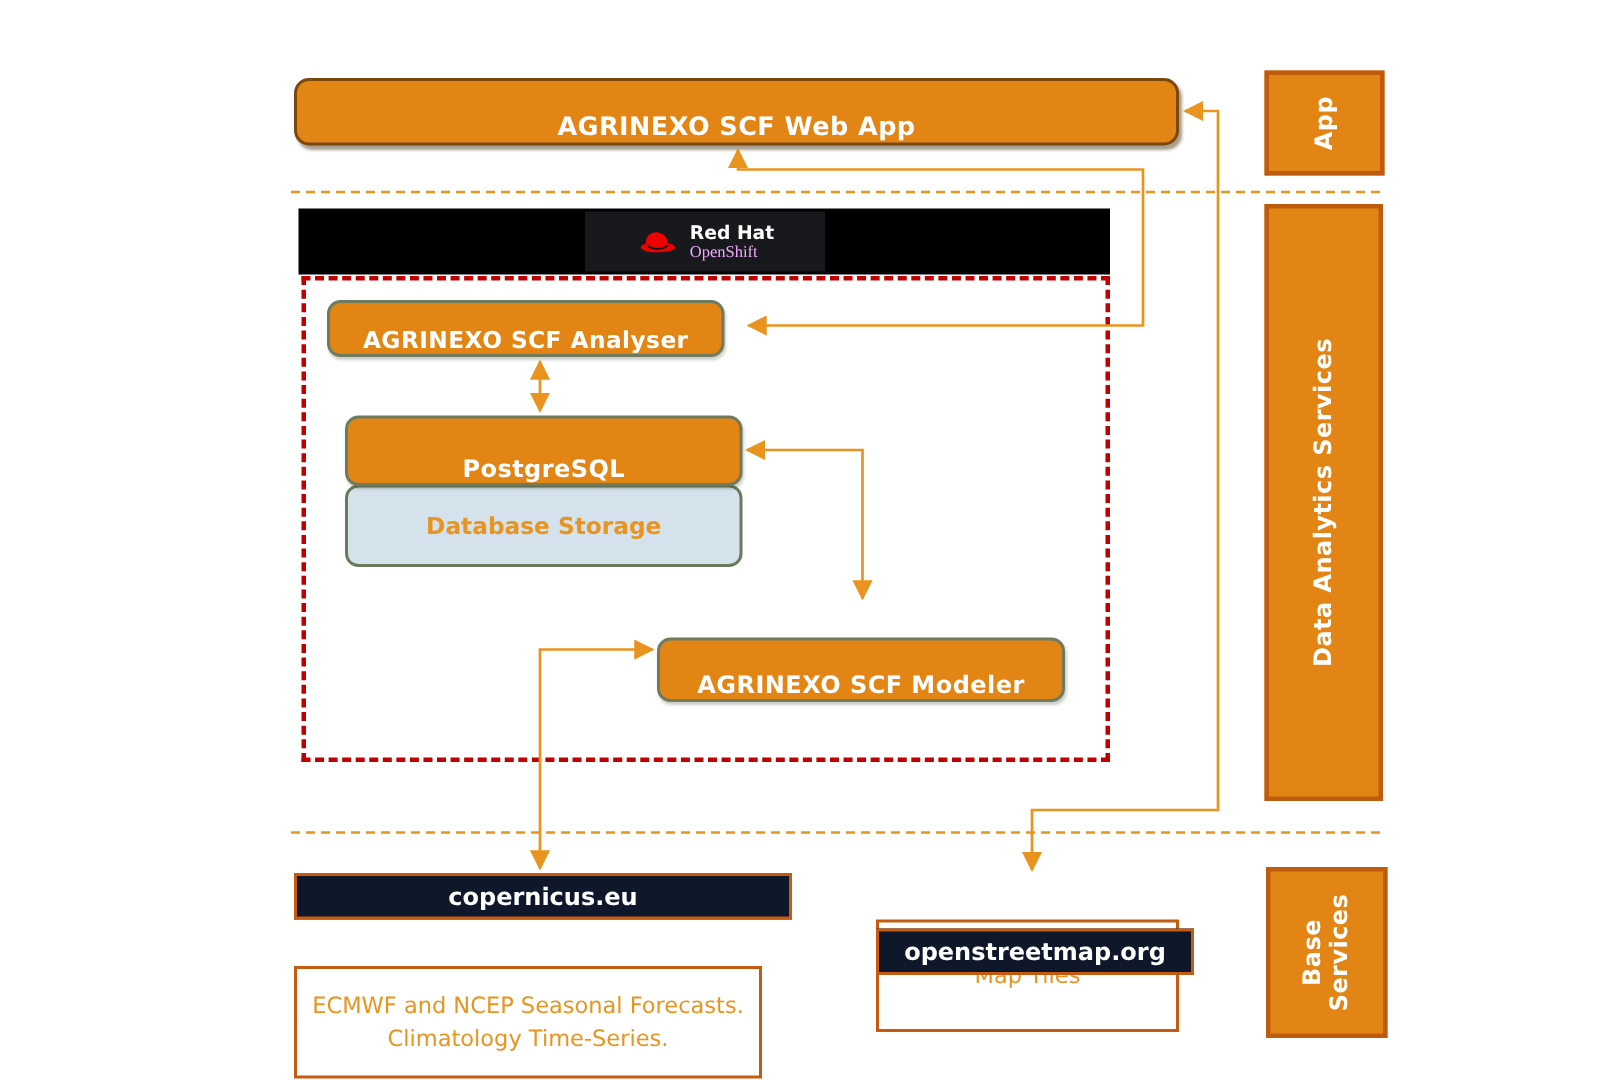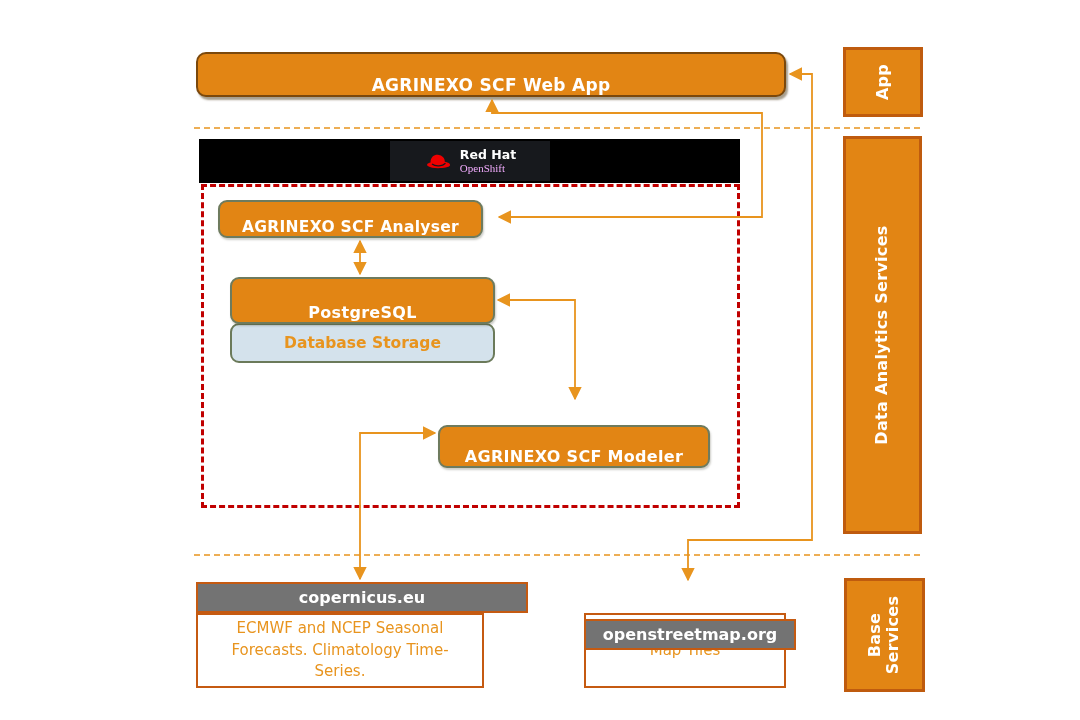--- a/index.html
+++ b/index.html
@@ -24,21 +24,21 @@
   .cluster-box{
     border:2px solid #6E7B5E;border-radius:9px;box-shadow:1px 2px 2px rgba(60,60,40,.25);
   }
   .analyser{left:218px;top:200px;width:265px;height:38px;font-size:15.5px;z-index:3;}
   .postgresql{left:230px;top:277px;width:265px;height:47px;z-index:3;}
   .modeler{left:438px;top:425px;width:272px;height:43px;z-index:3;}
   .storage{
     background:#D4E2EC;color:#E8941E;border:2px solid #6B7A5A;border-radius:9px;
     display:flex;align-items:center;justify-content:center;font-size:15.5px;font-weight:700;z-index:2;
   }
-  .dbstorage{left:230px;top:323px;width:265px;height:40px;}
+  .dbstorage{left:230px;top:323px;width:265px;height:55px;}
   .filestorage{left:438px;top:443px;width:272px;height:47px;}
   .lane{
     background:#E28514;border:3px solid #BF5B0E;
   }
   .lane-app{left:843px;top:47px;width:80px;height:70px;}
   .lane-das{left:843px;top:136px;width:79px;height:398px;}
   .lane-base{left:844px;top:578px;width:81px;height:114px;}
   .vlabel{
     position:absolute;display:flex;align-items:center;justify-content:center;
     transform:rotate(-90deg);color:#fff;font-weight:700;font-size:16px;text-align:center;
@@ -52,30 +52,30 @@
     background:#17191D;height:40px;width:160px;display:flex;align-items:center;
     justify-content:center;gap:7px;
   }
   .rh-text{display:flex;flex-direction:column;line-height:1.1;}
   .rh-brand{color:#fff;font-weight:700;font-size:12.5px;}
   .rh-product{color:#f0abfc;font-weight:400;font-size:11px;font-family:Liberation Serif, serif;}
   .redrect{
     left:201px;top:184px;width:539px;height:324px;border:3px dashed #C00000;z-index:1;
   }
   .srcheader{
-    background:#737373;border:2px solid #C55A11;color:#fff;display:flex;align-items:center;
+    background:#0f172a;border:2px solid #C55A11;color:#fff;display:flex;align-items:center;
     justify-content:center;font-size:16px;font-weight:700;z-index:3;
   }
   .srcbody{
     background:#fff;border:2px solid #C55A11;color:#E8941E;display:flex;align-items:center;
     justify-content:center;text-align:center;font-size:15px;font-weight:400;line-height:1.45;
     padding:4px 10px;z-index:2;
   }
   .cop-h{left:196px;top:582px;width:332px;height:31px;}
-  .cop-b{left:196px;top:613px;width:288px;height:75px;}
+  .cop-b{left:196px;top:644px;width:312px;height:75px;}
   .osm-h{left:584px;top:582px;width:212px;height:31px;margin-top:37px;}
   .osm-b{left:584px;top:613px;width:202px;height:75px;}
   #wires{left:0;top:0;z-index:5;pointer-events:none;}
 </style>
 </head>
 <body>
 
 <div id="stage">
 
 

